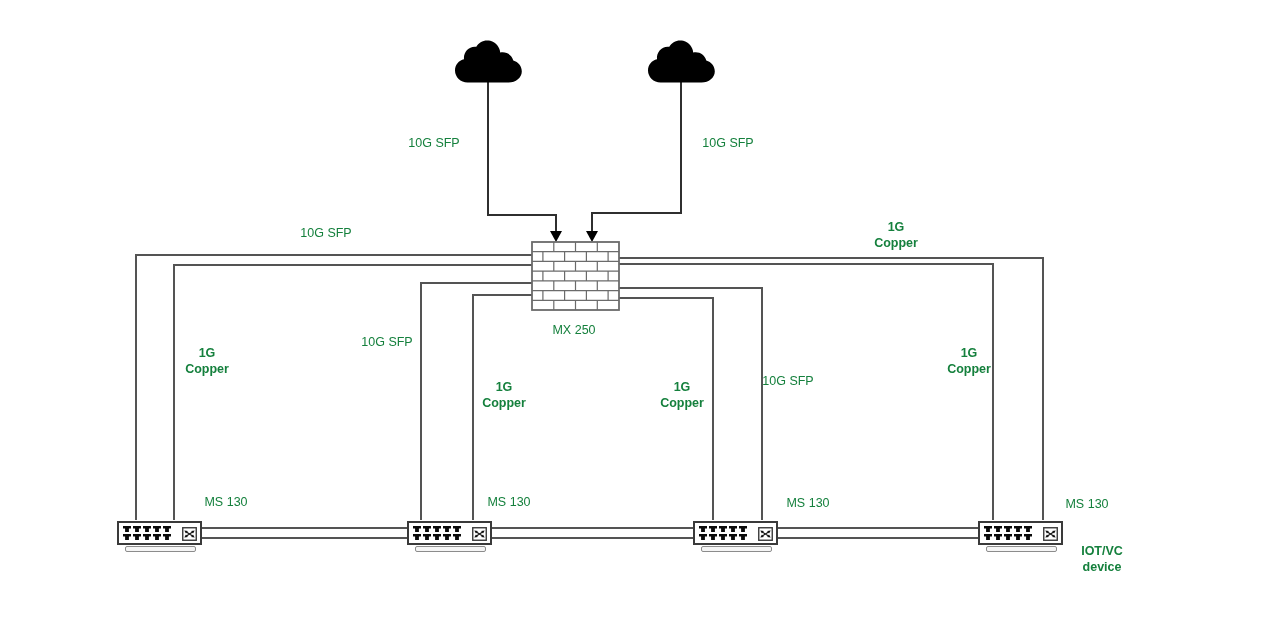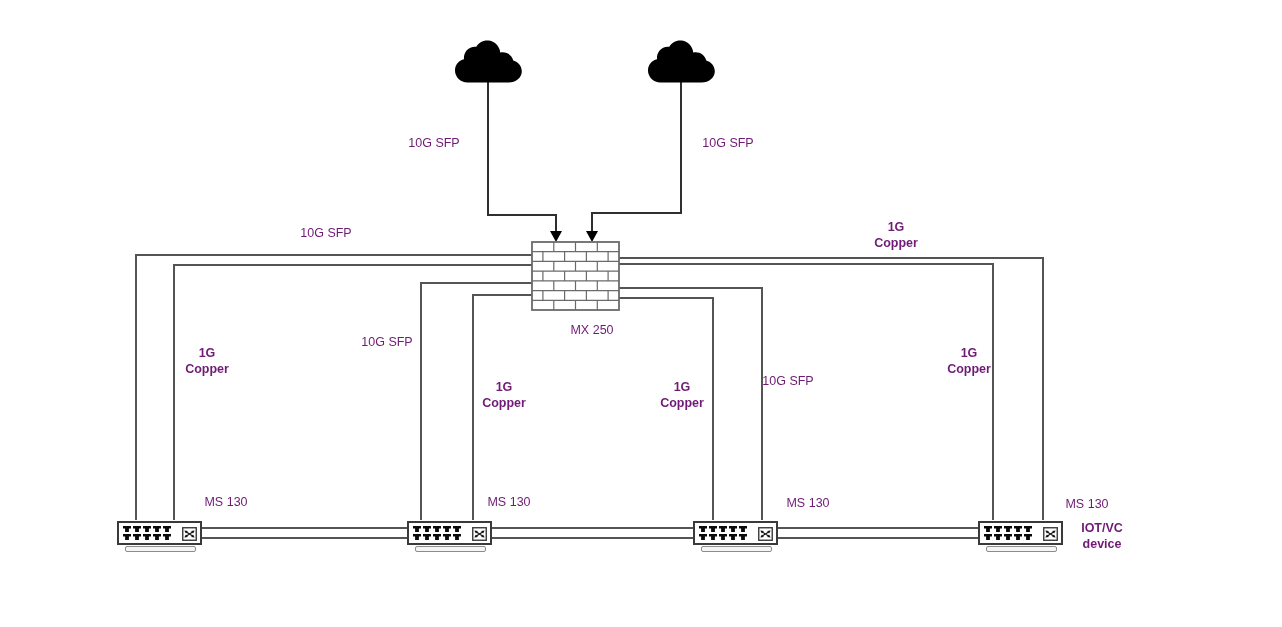--- a/index.html
+++ b/index.html
@@ -9,21 +9,21 @@
     background:#ffffff;
     font-family:"Liberation Sans", sans-serif;
     overflow:hidden;
   }
   .layer{position:absolute;left:0;top:0;}
   .lbl{
     position:absolute;
     transform:translateX(-50%);
     font-size:12.5px;
     line-height:15.5px;
-    color:#701a75;
+    color:#15803d;
     text-align:center;
     white-space:nowrap;
   }
   .lbl .l2{display:block;font-weight:bold;}
   .switch{
     position:absolute;
     top:521px;
     width:85px;height:24px;
     box-sizing:border-box;
     border:2px solid #3a3a3a;
@@ -214,23 +214,23 @@
   <div class="lbl" style="left:682px;top:380px">
     <span class="l2">1G</span>
     <span class="l2">Copper</span>
   </div>
   <div class="lbl" style="left:788px;top:374px"><span>10G SFP</span></div>
   <div class="lbl" style="left:969px;top:346px">
     <span class="l2">1G</span>
     <span class="l2">Copper</span>
   </div>
 
-  <div class="lbl" style="left:592px;top:323px"><span>MX 250</span></div>
+  <div class="lbl" style="left:574px;top:323px"><span>MX 250</span></div>
   <div class="lbl" style="left:226px;top:495px"><span>MS 130</span></div>
   <div class="lbl" style="left:509px;top:495px"><span>MS 130</span></div>
   <div class="lbl" style="left:808px;top:496px"><span>MS 130</span></div>
   <div class="lbl" style="left:1087px;top:497px"><span>MS 130</span></div>
-  <div class="lbl" style="left:1102px;top:521px">
+  <div class="lbl" style="left:1102px;top:544px">
     <span class="l2">IOT/VC</span>
     <span class="l2">device</span>
   </div>
 
 </div>
 
 </body></html>

